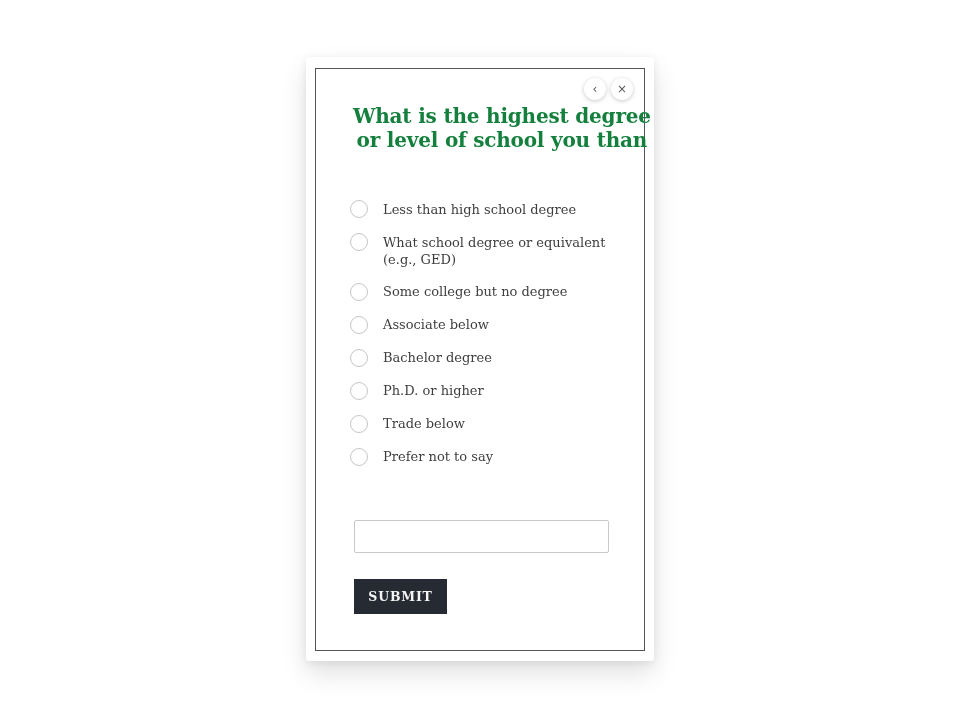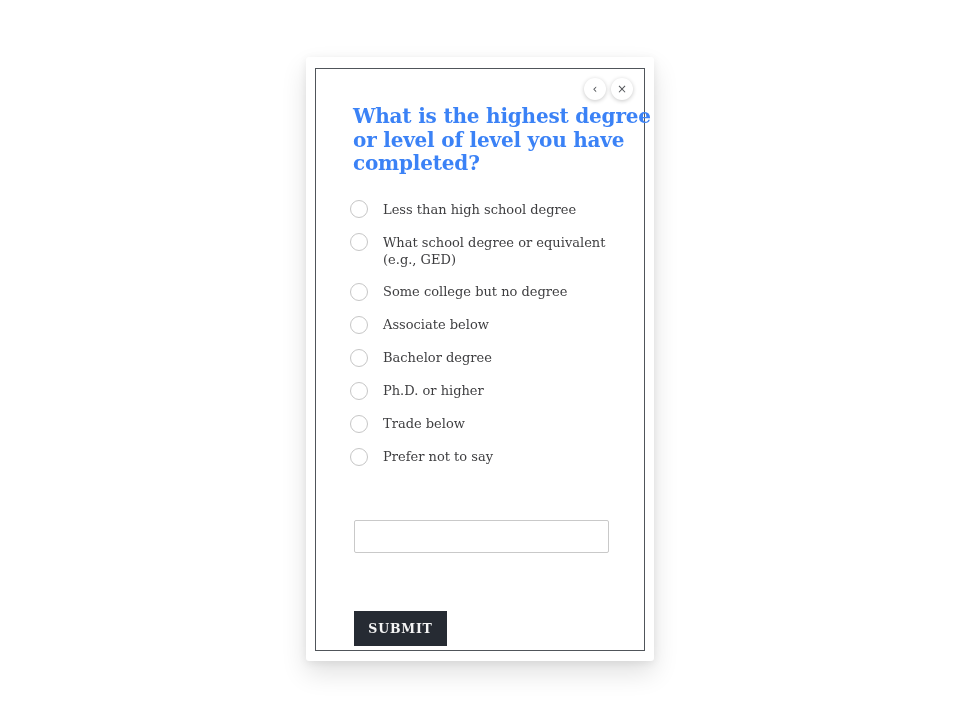--- a/index.html
+++ b/index.html
@@ -22,22 +22,22 @@
   .circle-btn {
     width: 22px; height: 22px; border-radius: 50%; background: #ffffff;
     border: none; padding: 0; cursor: pointer;
     box-shadow: 0 1px 4px rgba(0,0,0,0.22);
     display: flex; align-items: center; justify-content: center;
     color: #55585c; font-family: "DejaVu Sans", sans-serif; font-size: 12px; line-height: 1;
   }
   .circle-btn .glyph { pointer-events: none; }
   .question-title {
     position: absolute; left: 37px; top: 36px;
-    font-size: 20px; font-weight: bold; color: #3b82f6;
-    line-height: 23.5px; letter-spacing: -0.2px; white-space: nowrap;
+    font-size: 20px; font-weight: bold; color: #15803d;
+    line-height: 23.5px; letter-spacing: -0.2px; white-space: nowrap; text-align: center;
   }
   .options {
     position: absolute; left: 34px; top: 131px; width: 262px;
     display: flex; flex-direction: column; gap: 15px;
   }
   .option-row {
     display: flex; align-items: flex-start; gap: 15px; cursor: pointer;
   }
   .radio {
     flex: none; width: 18px; height: 18px; box-sizing: border-box;
@@ -51,43 +51,41 @@
     position: absolute; left: 38px; top: 451px; width: 255px; height: 33px;
     box-sizing: border-box; border: 1px solid #c9c9c9; border-radius: 2px;
     background: #ffffff; padding: 0 10px; color: #333333;
     font-family: "DejaVu Serif", serif; font-size: 13px; outline: none;
   }
   .submit-btn {
     position: absolute; left: 38px; top: 510px; width: 93px; height: 35px;
     background: #262b33; color: #f4f4f4; border: none; cursor: pointer;
     font-family: "DejaVu Serif", serif; font-weight: bold; font-size: 12.5px;
     letter-spacing: 0.8px;
-    margin-top: 32px;
   }
 </style>
 </head>
 <body>
 
 <div class="stage">
   <div class="card">
     <div class="inner-frame">
 
       <div class="nav-btns">
         <button class="circle-btn">
           <span class="glyph">‹</span>
         </button>
         <button class="circle-btn">
           <span class="glyph">×</span>
         </button>
       </div>
 
       <div class="question-title">
         <div>What is the highest degree</div>
-        <div>or level of level you have</div>
-        <div>completed?</div>
+        <div>or level of school you than</div>
       </div>
 
       <div class="options">
         <div class="option-row">
           <span class="radio"></span>
           <span class="option-label">Less than high school degree</span>
         </div>
         <div class="option-row">
           <span class="radio"></span>
           <span class="option-label">What school degree or equivalent (e.g., GED)</span>

